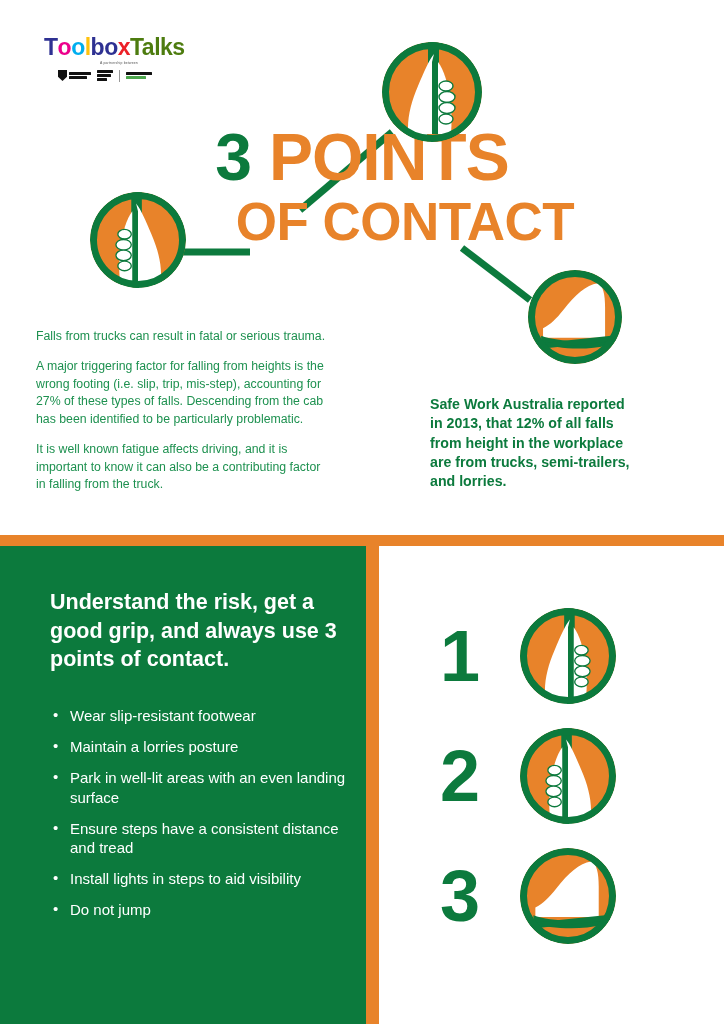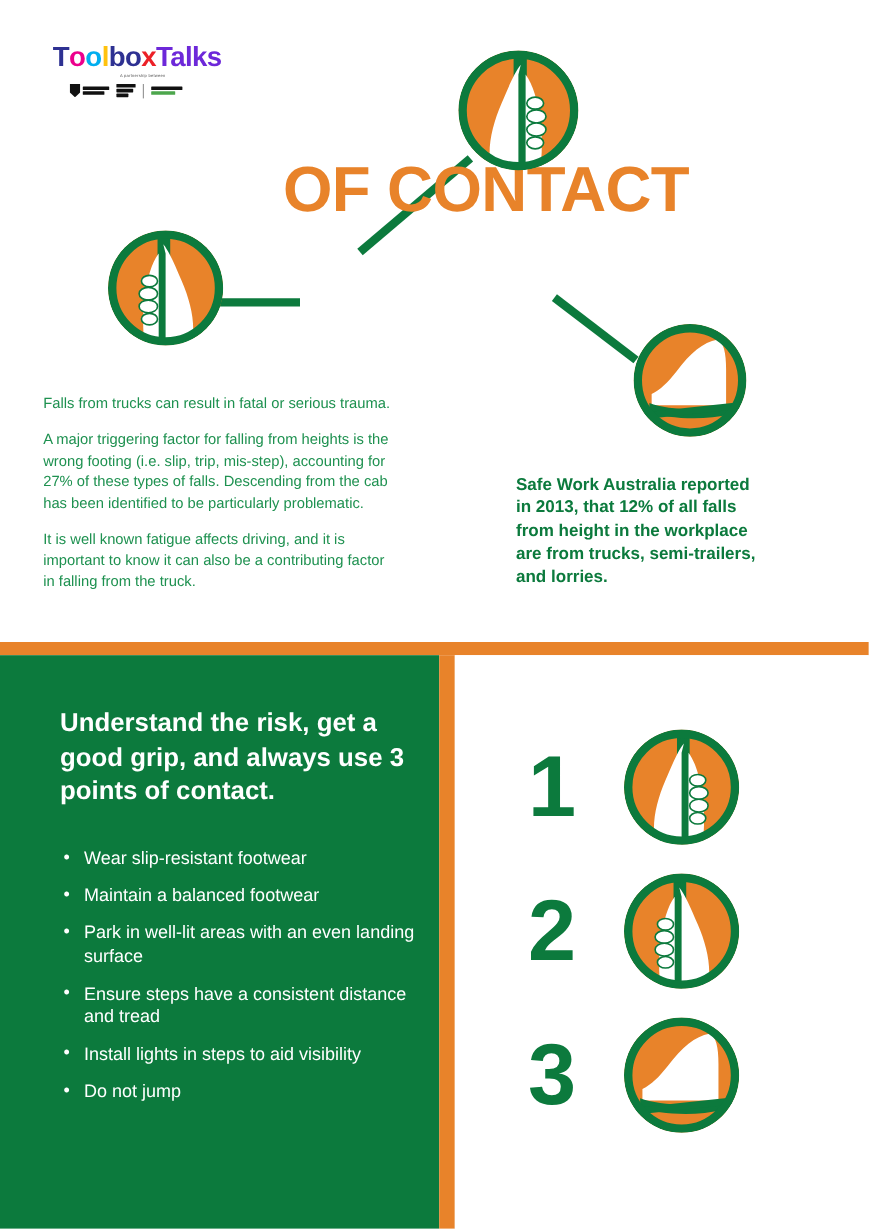--- a/index.html
+++ b/index.html
@@ -16,21 +16,21 @@
   .logo-block { position:absolute; left:44px; top:36px; width:150px; }
   .logo-word { font-size:23px; font-weight:bold; letter-spacing:-.5px; line-height:1; white-space:nowrap; }
   .logo-word span { display:inline-block; }
   .lg-t   { color:#2E3192; }
   .lg-o1  { color:#EC008C; }
   .lg-o2  { color:#00AEEF; }
   .lg-bar { color:#FFC20E; }
   .lg-b   { color:#2E3192; }
   .lg-o3  { color:#2E3192; }
   .lg-x   { color:#EC2027; }
-  .lg-talks { color:#6d28d9; }
+  .lg-talks { color:#4d7c0f; }
   .logo-tag { font-size:3.4px; color:#555; text-align:center; letter-spacing:.2px; margin-top:2px; }
   .logo-partners { display:flex; align-items:center; gap:6px; margin-top:4px; padding-left:14px; }
   .plogo { height:13px; display:flex; align-items:center; gap:2px; }
   .plogo-shield { width:9px; height:11px; background:#111; clip-path:polygon(50% 0,100% 0,100% 62%,50% 100%,0 62%,0 0); }
   .plogo-lines { display:flex; flex-direction:column; gap:1.4px; }
   .plogo-lines i { display:block; background:#111; height:2.6px; border-radius:.5px; }
   .plogo-sep { width:1px; height:12px; background:#999; }
   .plogo-green i { background:#4CA64C; }
 
   
@@ -165,20 +165,21 @@
       <svg viewBox="0 0 100 100" preserveAspectRatio="none">
         <path d="M74 14 C62 16 50 26 38 42 C30 52 24 58 16 62 L16 72 L82 72 L82 40 C82 26 80 16 74 14 Z" fill="#ffffff"></path>
         <path d="M14 70 C30 76 62 78 86 72 L86 80 C62 86 30 84 14 78 Z" fill="#0C7A3D"></path>
         <rect x="6" y="74" width="88" height="6" fill="#0C7A3D" transform="rotate(-6 50 77)"></rect>
       </svg>
     </div>
     <div class="ring"></div>
   </div>
 
   <div class="title-wrap">
+    <div class="title-line1"><span class="t-green">3</span><span class="t-orange" style="margin-left:18px">POINTS</span></div>
     <div class="title-line2 t-orange">OF CONTACT</div>
   </div>
 
   <div class="body-left">
     <p>Falls from trucks can result in fatal or serious trauma.</p>
     <p>A major triggering factor for falling from heights is the wrong footing (i.e. slip, trip, mis-step), accounting for 27% of these types of falls. Descending from the cab has been identified to be particularly problematic.</p>
     <p>It is well known fatigue affects driving, and it is important to know it can also be a contributing factor in falling from the truck.</p>
   </div>
 
   <div class="stat-block">
@@ -190,21 +191,21 @@
 
 <div class="bottom">
   <div class="green-panel"></div>
   <div class="v-divider"></div>
   <div class="white-panel"></div>
 
   <div class="panel-heading">Understand the risk, get a good grip, and always use 3 points of contact.</div>
 
   <ul class="bullets">
     <li>Wear slip-resistant footwear</li>
-    <li>Maintain a balanced footwear</li>
+    <li>Maintain a lorries posture</li>
     <li>Park in well-lit areas with an even landing surface</li>
     <li>Ensure steps have a consistent distance and tread</li>
     <li>Install lights in steps to aid visibility</li>
     <li>Do not jump</li>
   </ul>
 
   <div class="num-row row1">
     <div class="num">1</div>
     <div class="ico circ">
       <div class="face">

